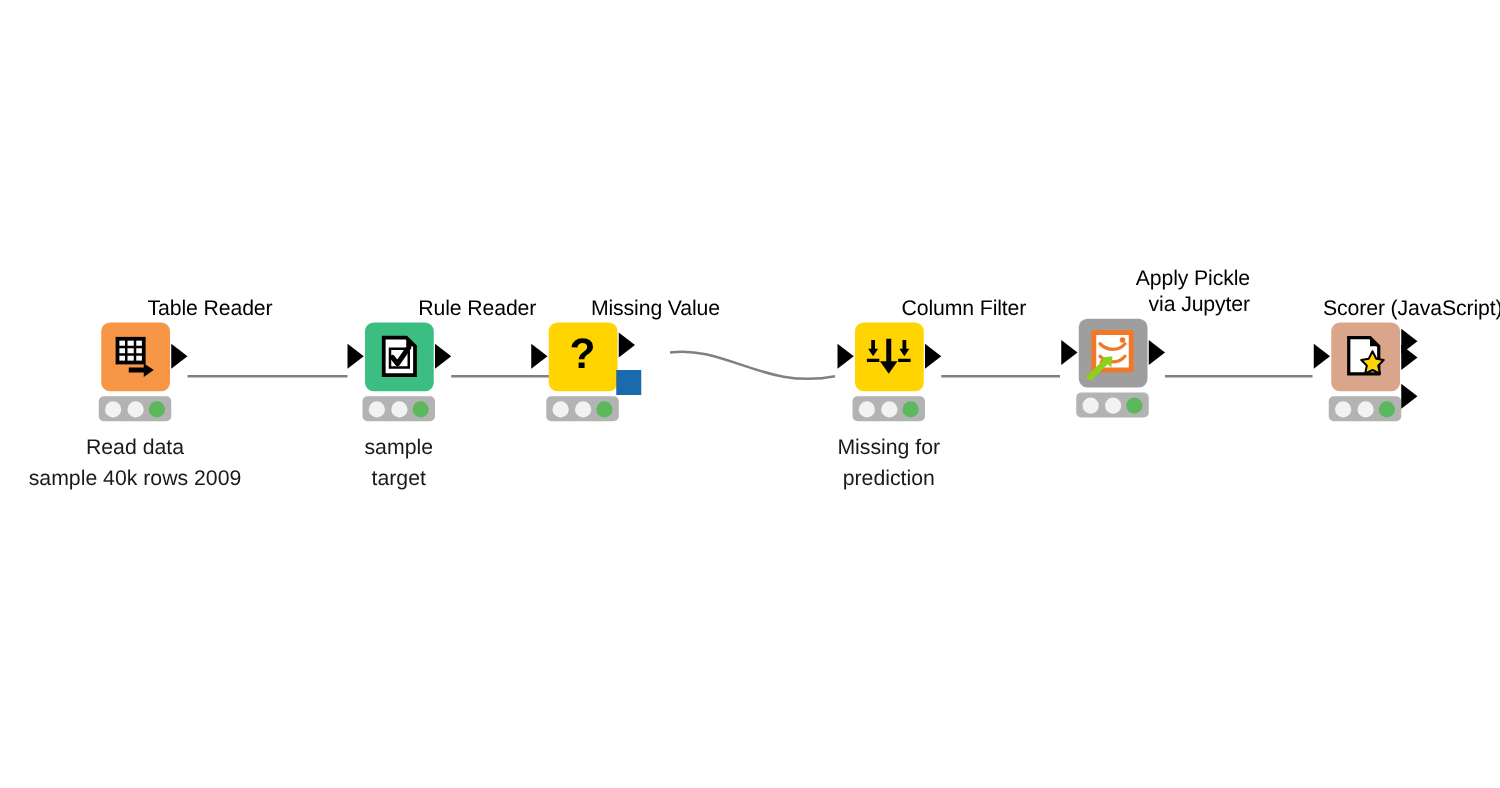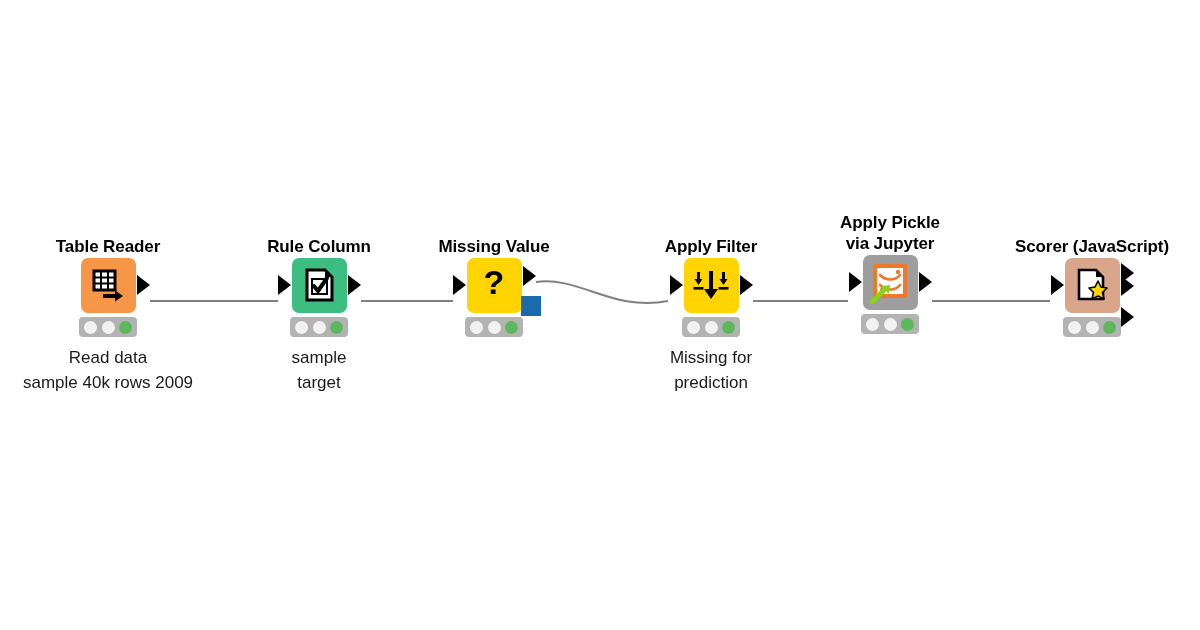--- a/index.html
+++ b/index.html
@@ -36,25 +36,26 @@
   .node {
     position: absolute;
     z-index: 2;
     width: 220px;
     margin-left: -110px;   
     text-align: center;
   }
 
   .node-title {
     font-size: 17px;
-    font-weight: bold;
+    font-weight: normal;
     color: #000000;
     line-height: 21px;
     letter-spacing: -0.1px;
     white-space: pre-line;
+    text-align: right;
   }
 
   .node-body-row {
     position: relative;
     height: 56px;
     display: flex;
     align-items: center;
     justify-content: center;
   }
 
@@ -163,21 +164,21 @@
     <div class="status-bar">
       <span class="status-dot" style="background:#f2f2f2;"></span>
       <span class="status-dot" style="background:#f2f2f2;"></span>
       <span class="status-dot" style="background:#5cb85c;"></span>
     </div>
     <div class="node-annotation">Read data
 sample 40k rows 2009</div>
   </div>
 
   <div class="node" style="left:319px; top:236px;">
-    <div class="node-title">Rule Column</div>
+    <div class="node-title">Rule Reader</div>
     <div class="node-body-row">
       <div class="node-body" style="background:#3cbe82;">
         <svg class="node-icon" width="32" height="34" viewBox="0 0 32 34">
           <polygon points="4,2 22,2 29,9 29,32 4,32" fill="#ffffff" stroke="#000000" stroke-width="3"></polygon>
           <polygon points="22,2 29,9 22,9" fill="#000000"></polygon>
           <rect x="9" y="11" width="15" height="15" fill="#ffffff" stroke="#000000" stroke-width="2"></rect>
           <polyline points="11,18 15,23 24,10" fill="none" stroke="#000000" stroke-width="4" stroke-linecap="round" stroke-linejoin="round"></polyline>
         </svg>
         <span class="port port-in"></span>
         <span class="port port-out"></span>
@@ -185,42 +186,42 @@
     </div>
     <div class="status-bar">
       <span class="status-dot" style="background:#f2f2f2;"></span>
       <span class="status-dot" style="background:#f2f2f2;"></span>
       <span class="status-dot" style="background:#5cb85c;"></span>
     </div>
     <div class="node-annotation">sample
 target</div>
   </div>
 
-  <div class="node" style="left:494px; top:236px;">
+  <div class="node" style="left:466px; top:236px;">
     <div class="node-title">Missing Value</div>
     <div class="node-body-row">
       <div class="node-body" style="background:#ffd400;">
         <svg class="node-icon" width="30" height="36" viewBox="0 0 30 36">
           <text x="15" y="27" font-family="'Liberation Sans', sans-serif" font-size="34" font-weight="bold" fill="#000000" text-anchor="middle">?</text>
         </svg>
         <span class="port port-in"></span>
         <span class="port port-out" style="top:8px; margin-top:0;"></span>
         <span class="port-blue-square"></span>
       </div>
     </div>
     <div class="status-bar">
       <span class="status-dot" style="background:#f2f2f2;"></span>
       <span class="status-dot" style="background:#f2f2f2;"></span>
       <span class="status-dot" style="background:#5cb85c;"></span>
     </div>
     <div class="node-annotation"></div>
   </div>
 
   <div class="node" style="left:711px; top:236px;">
-    <div class="node-title">Apply Filter</div>
+    <div class="node-title">Column Filter</div>
     <div class="node-body-row">
       <div class="node-body" style="background:#ffd400;">
         <svg class="node-icon" width="36" height="34" viewBox="0 0 36 34">
           <g fill="#000000">
             <rect x="4" y="4" width="3" height="8"></rect>
             <polygon points="1.5,11 9.5,11 5.5,17"></polygon>
             <rect x="0.5" y="19" width="10" height="2.6"></rect>
             <rect x="29" y="4" width="3" height="8"></rect>
             <polygon points="26.5,11 34.5,11 30.5,17"></polygon>
             <rect x="25.5" y="19" width="10" height="2.6"></rect>

